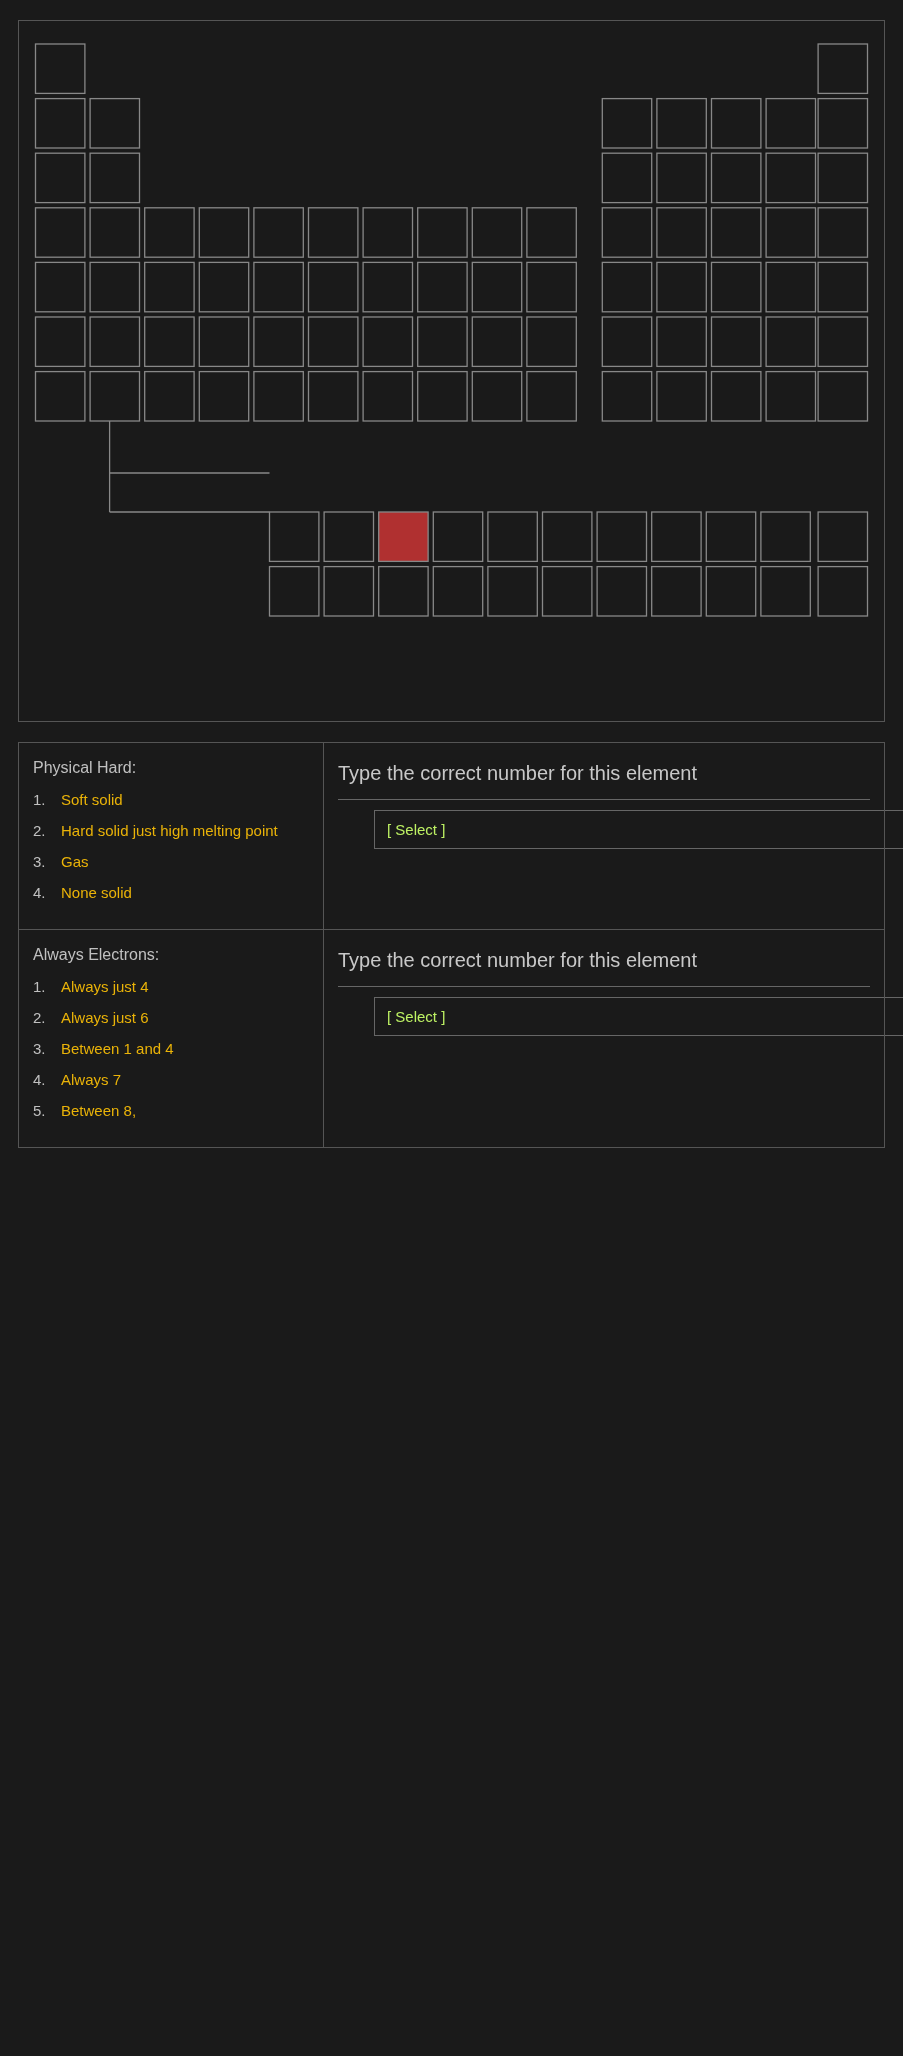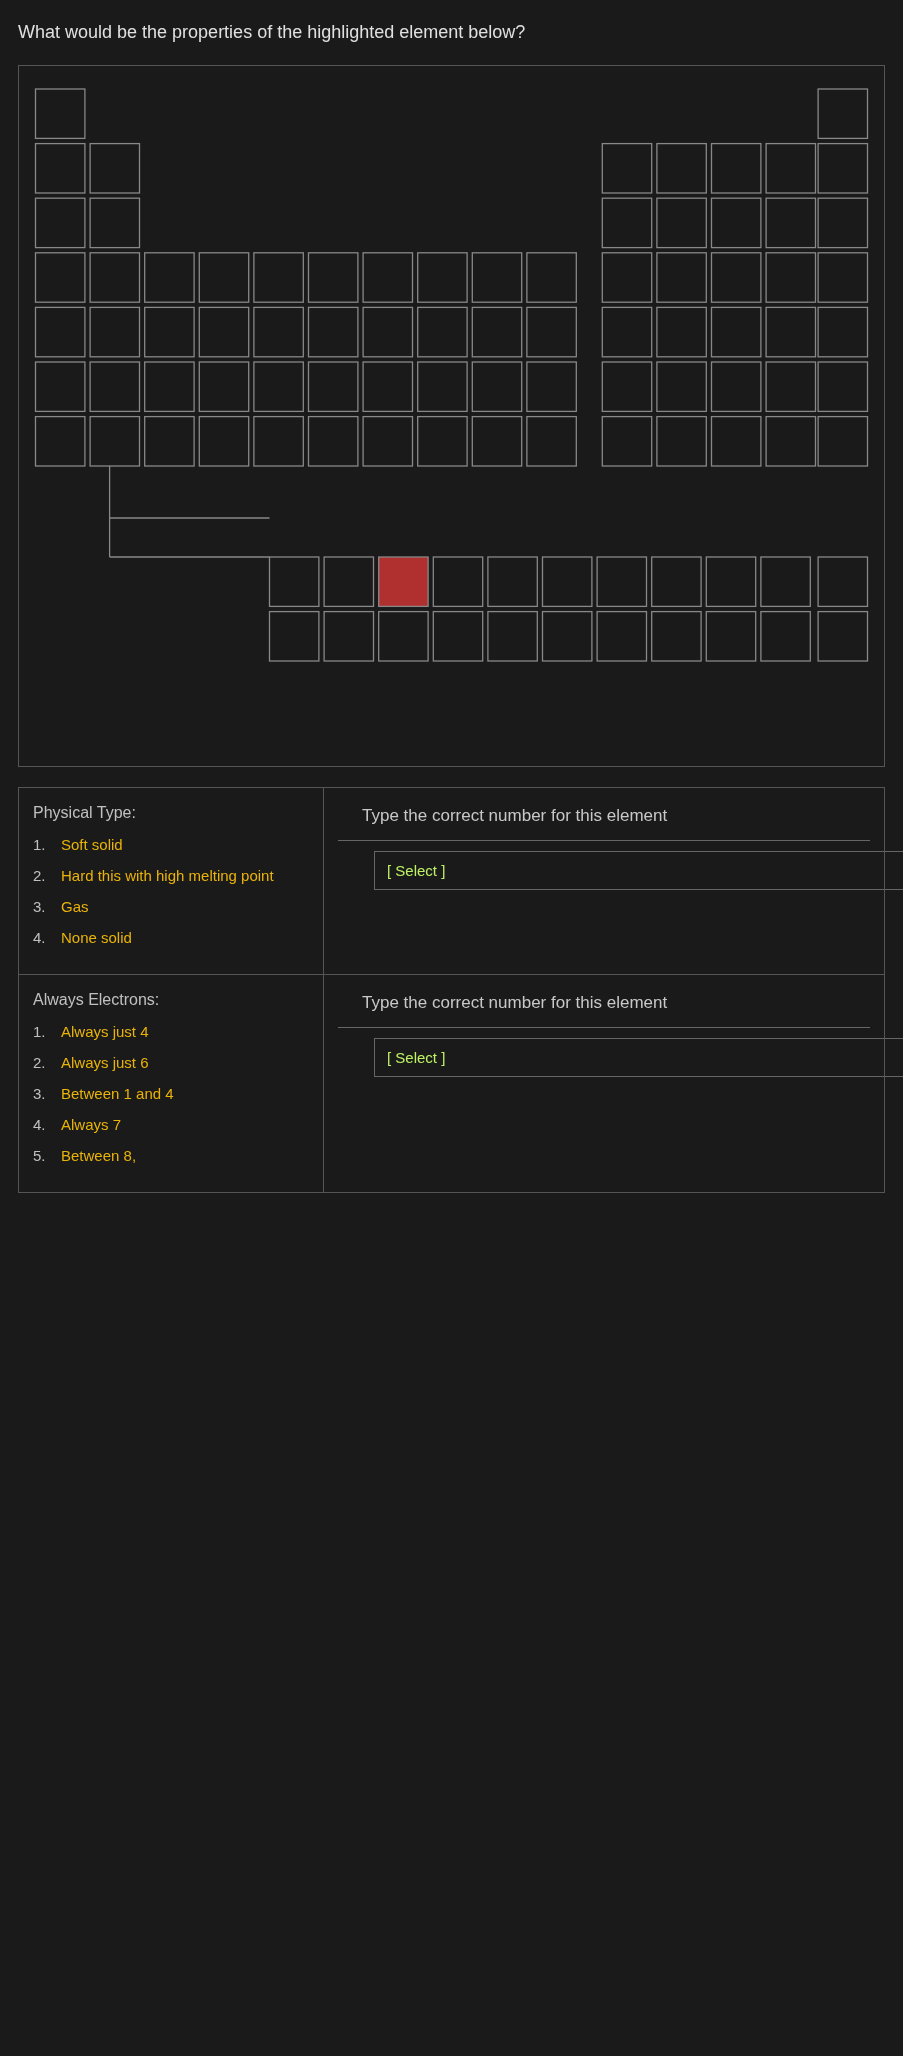--- a/index.html
+++ b/index.html
@@ -85,25 +85,24 @@
     .option-num {
       min-width: 28px;
       color: #c0c0c0;
     }
 
     .option-text {
       color: #eab308;
     }
 
     .instruction-text {
-      font-size: 17px;
+      font-size: 20px;
       color: #c8c8c8;
       line-height: 1.4;
       margin-bottom: 12px;
-      margin-left: 24px;
     }
 
     .select-button {
       display: block;
       width: 100%;
       background: #1a1a1a;
       border: 1px solid #666;
       color: #bef264;
       font-size: 15px;
       padding: 10px 12px;
@@ -117,21 +116,20 @@
       border: none;
       border-top: 1px solid #666;
       margin: 10px 0;
     }
   </style>
 </head>
 <body>
 
 <div class="page-container">
 
-  <p class="question-text">What would be the properties of the highlighted element below?</p>
 
   <div class="periodic-table-container">
     <svg class="periodic-table-svg" viewBox="0 0 650 520" xmlns="http://www.w3.org/2000/svg">
 
       <rect width="650" height="520" fill="#1a1a1a"></rect>
 
       <rect x="5" y="10" width="38" height="38" fill="none" stroke="#888" stroke-width="1"></rect>
       <rect x="607" y="10" width="38" height="38" fill="none" stroke="#888" stroke-width="1"></rect>
 
       <rect x="5" y="52" width="38" height="38" fill="none" stroke="#888" stroke-width="1"></rect>
@@ -243,29 +241,29 @@
       <rect x="563" y="412" width="38" height="38" fill="none" stroke="#888" stroke-width="1"></rect>
       <rect x="607" y="412" width="38" height="38" fill="none" stroke="#888" stroke-width="1"></rect>
     </svg>
   </div>
 
   <table class="questions-table">
 
     <tbody>
         <tr>
       <td class="left-cell">
-        <div class="section-title">Physical Type:</div>
+        <div class="section-title">Physical Hard:</div>
         <ol class="options-list">
           <li>
             <span class="option-num">1.</span>
             <span class="option-text">Soft solid</span>
           </li>
           <li>
             <span class="option-num">2.</span>
-            <span class="option-text">Hard this with high melting point</span>
+            <span class="option-text">Hard solid just high melting point</span>
           </li>
           <li>
             <span class="option-num">3.</span>
             <span class="option-text">Gas</span>
           </li>
           <li>
             <span class="option-num">4.</span>
             <span class="option-text">None solid</span>
           </li>
         </ol>

